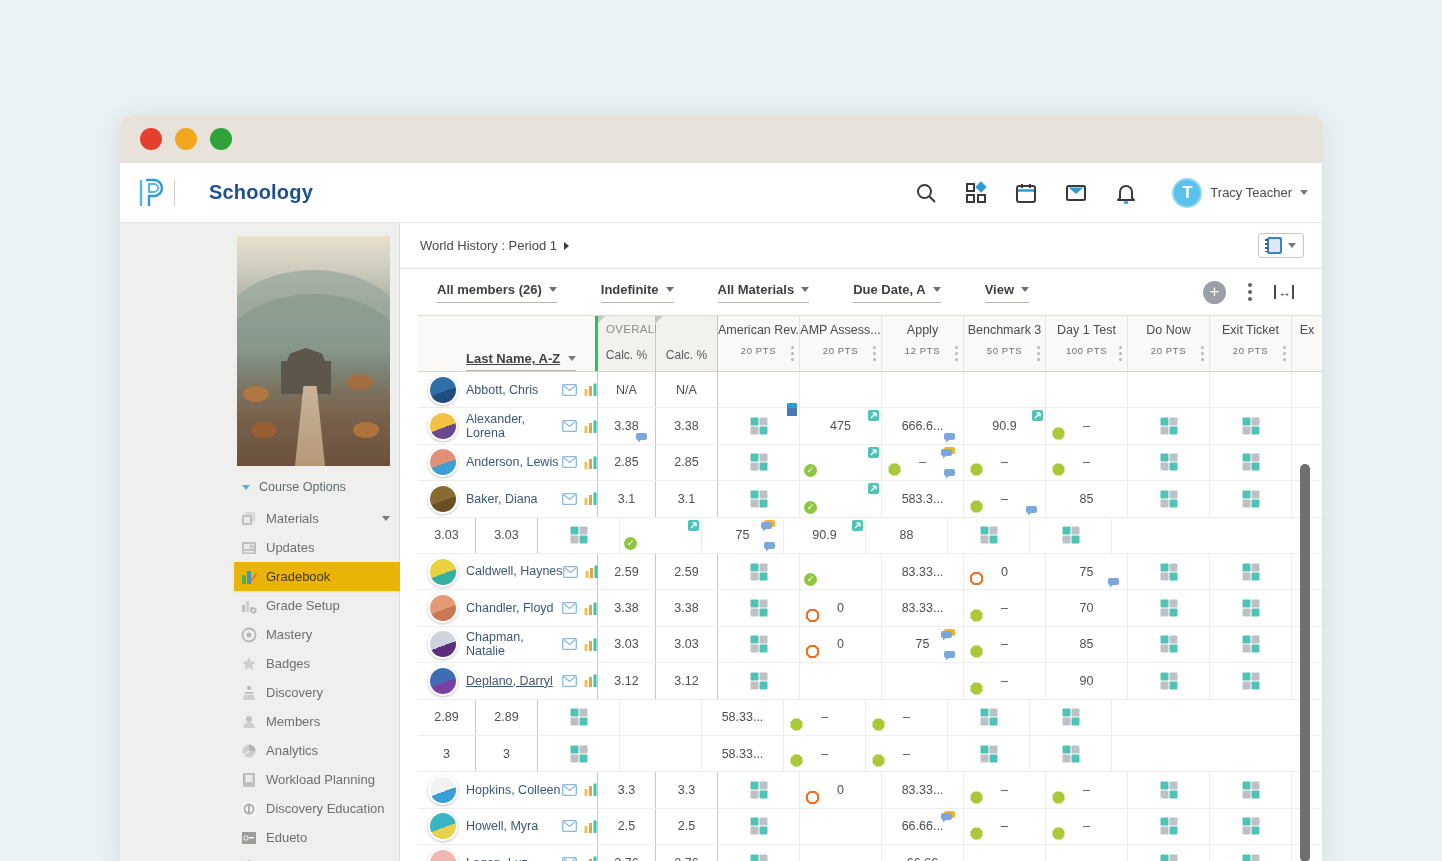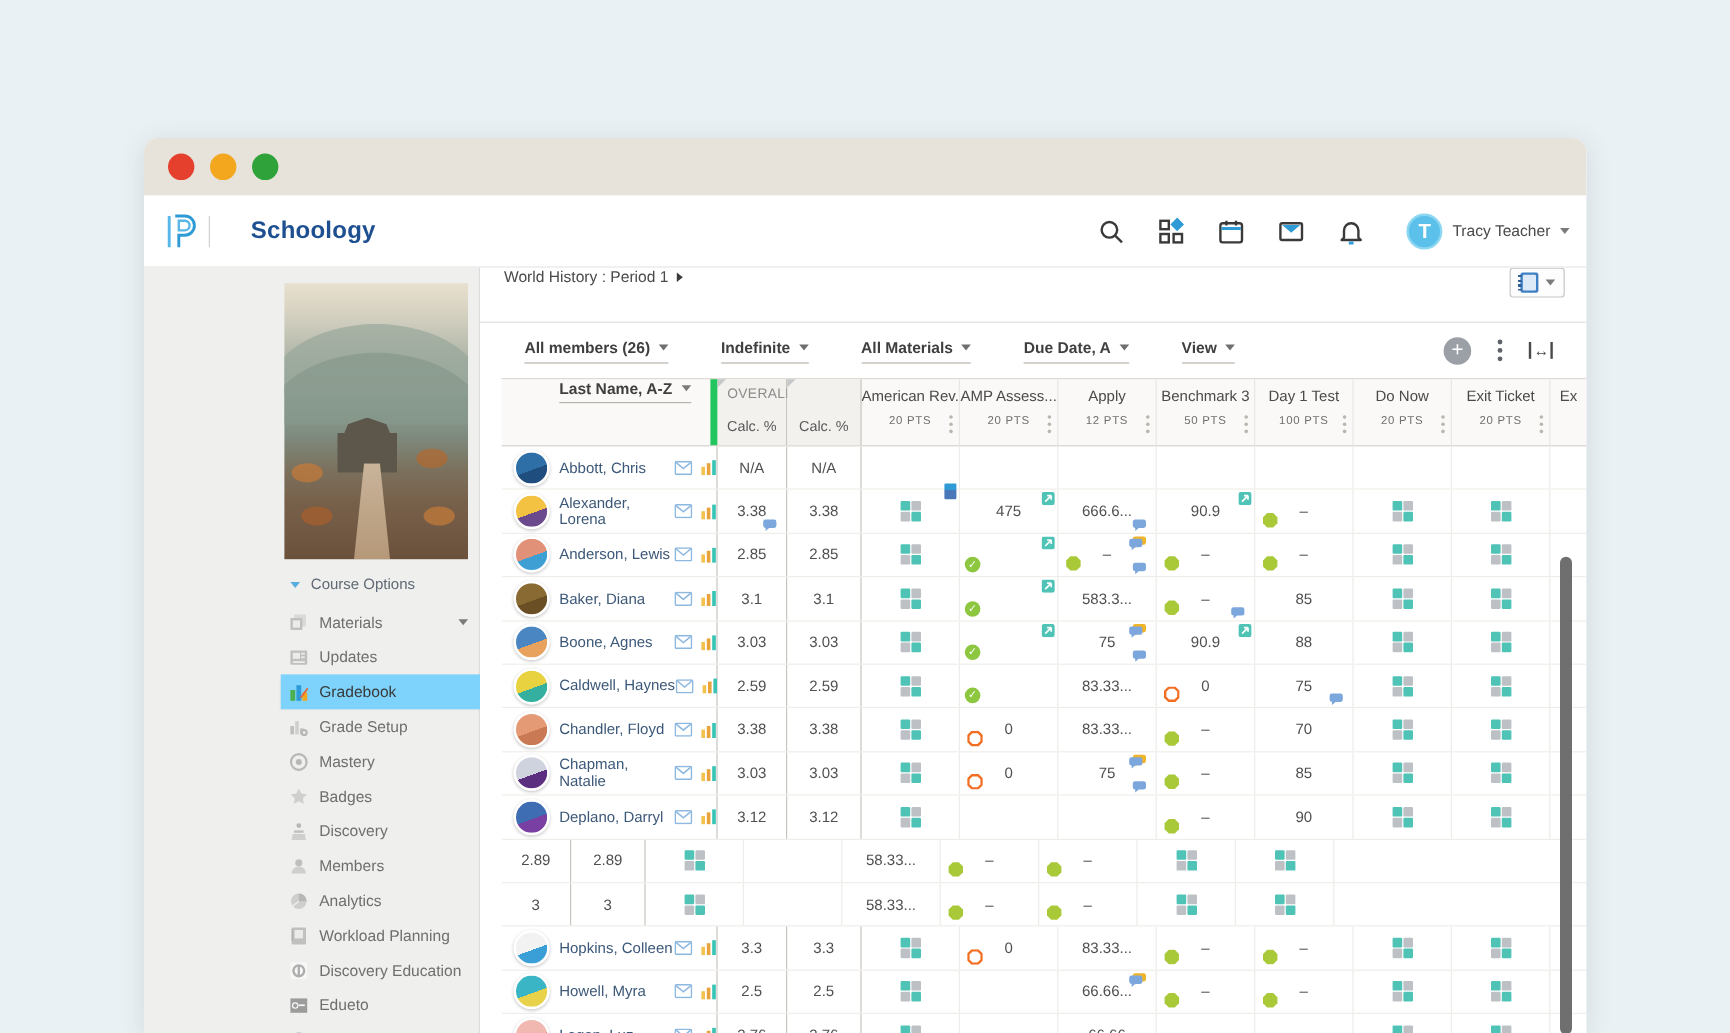--- a/index.html
+++ b/index.html
@@ -33,27 +33,27 @@
   .courseimg { width:153px; height:230px; margin-left:3px; position:relative; overflow:hidden;
     background:linear-gradient(180deg,#e9e0cf 0%,#cfcdbd 14%,#a7b0a3 30%,#8e9c91 44%,#7e8b7f 55%,#7b705c 68%,#77604a 80%,#6b513c 100%); }
   .mtn { position:absolute; left:-10%; width:120%; height:60px; background:#98a79b; opacity:.7; border-radius:50% 50% 0 0 / 100% 100% 0 0; }
   .tower { position:absolute; left:44px; top:112px; width:50px; height:46px; background:#5d564a; clip-path:polygon(0 28%,12% 28%,18% 12%,50% 0,82% 12%,88% 28%,100% 28%,100% 100%,0 100%); }
   .path { position:absolute; left:58px; top:150px; width:30px; height:80px; background:linear-gradient(180deg,#c9b49a,#b59878); clip-path:polygon(28% 0,72% 0,100% 100%,0 100%); }
   .foliage { position:absolute; width:26px; height:16px; border-radius:50%; background:#c27a3a; opacity:.75; }
   .courseopts { display:flex; align-items:center; gap:9px; margin:14px 0 10px 8px; font-size:12.5px; color:#5f6a74; cursor:pointer; }
   .bluecaret { width:0; height:0; border-left:4px solid transparent; border-right:4px solid transparent; border-top:5px solid #57aede; }
   .menu { }
   .mitem { display:flex; align-items:center; gap:9px; height:29px; padding-left:7px; font-size:13px; color:#6f6f6f; cursor:pointer; position:relative; }
-  .mitem.active { background:#7dd3fc; color:#3a3a3a; box-shadow:0 1px 2px rgba(0,0,0,.08); }
+  .mitem.active { background:#eab308; color:#3a3a3a; box-shadow:0 1px 2px rgba(0,0,0,.08); }
   .micon { width:16px; height:16px; flex:none; opacity:.55; }
   .mitem.active .micon { opacity:1; }
   .mitem .enddrop { position:absolute; right:10px; }
   
   .main { flex:1; background:#fff; position:relative; overflow:hidden; }
-  .crumbrow { height:45px; display:flex; align-items:flex-start; padding:0 18px 0 20px; }
+  .crumbrow { height:45px; display:flex; align-items:center; padding:0 18px 0 20px; }
   .crumb { font-size:13px; color:#4a4a4a; display:flex; align-items:center; gap:7px; cursor:pointer; }
   .rarrow { width:0; height:0; border-top:4px solid transparent; border-bottom:4px solid transparent; border-left:5px solid #3a3a3a; }
   .viewbtn { margin-left:auto; width:46px; height:25px; border:1px solid #c6c6c6; border-radius:3px; background:#fdfdfd;
     display:flex; align-items:center; justify-content:center; gap:6px; cursor:pointer; }
   .notebook { width:15px; height:17px; background:#3f7fc4; border-radius:2px; position:relative; }
   .notebook:before { content:""; position:absolute; left:2px; top:2px; right:2px; bottom:2px; background:#dce9f7; border-radius:1px; }
   .notebook:after { content:""; position:absolute; left:-2px; top:2px; width:3px; bottom:2px; background:repeating-linear-gradient(180deg,#2d5e94 0 2px,transparent 2px 4px); }
   .mdivider { height:1px; background:#e3e1dd; }
   .filterrow { height:46px; display:flex; align-items:center; padding-left:37px; }
   .filter { display:flex; align-items:center; gap:7px; font-size:13px; font-weight:bold; color:#3f3f3f;
@@ -67,21 +67,21 @@
   .expander .bar { width:2px; height:14px; background:#4a4a4a; }
   .expander .arr { font-size:13px; letter-spacing:-1px; }
   
   .table { margin-left:18px; width:904px; position:relative; }
   .thead { display:flex; height:57px; background:#faf9f7; border-top:1px solid #dedbd5; border-bottom:1px solid #d7d4ce; }
   .th { position:relative; font-size:12.5px; color:#4a4a4a; }
   .th .ttl { text-align:center; margin-top:7px; white-space:nowrap; overflow:hidden; }
   .th .pts { text-align:center; margin-top:8px; font-size:9.5px; letter-spacing:.6px; color:#6f6f6f; }
   .th .kebab { position:absolute; right:5px; bottom:10px; }
   .th .kebab i{ width:3px; height:3px; background:#b9b6b0; }
-  .th-name { width:180px; display:flex; align-items:flex-start; padding-left:48px; border-right:6px solid #22c55e; }
+  .th-name { width:180px; display:flex; align-items:flex-end; padding-left:48px; border-right:3px solid #22c55e;text-decoration:underline; }
   .namehdr { display:flex; align-items:center; gap:8px; font-size:13px; font-weight:bold; color:#3f3f3f; border-bottom:1px solid #b9b5ae; padding-bottom:4px; cursor:pointer; }
   .th-calc { width:58px; background:#f3f1ee; border-right:1px solid #c9c5c0; }
   .th-calc2 { width:62px; background:#f3f1ee; border-right:1px solid #c9c5c0; }
   .fold:before { content:""; position:absolute; left:0; top:0; border-top:7px solid #b9bdc1; border-right:7px solid transparent; opacity:.8; }
   .overall { position:absolute; left:8px; top:7px; font-size:11.5px; color:#8b8b8b; letter-spacing:.3px; }
   .calclabel { position:absolute; bottom:9px; width:100%; text-align:center; font-size:12px; color:#5a5a5a; }
   .th-a { width:82px; border-right:1px solid #e9e7e3; }
   .th-x { width:30px; overflow:hidden; }
   .tbody { height:490px; overflow:hidden; }
   .trow { display:flex; height:36.4px; border-bottom:1px solid #f0eeea; }
@@ -730,35 +730,20 @@
                 <span class="gicon">
                   <i style="background: rgb(78, 195, 182);"></i>
                   <i style="background: rgb(189, 193, 198);"></i>
                   <i style="background: rgb(189, 193, 198);"></i>
                   <i style="background: rgb(78, 195, 182);"></i>
                 </span>
               </div>
               <div class="td td-x"></div>
             </div>
             <div class="trow">
-              <div class="td td-name">
-                <span class="avatar" style="background: linear-gradient(160deg, rgb(74, 134, 194) 0px, rgb(74, 134, 194) 55%, rgb(232, 162, 94) 55%, rgb(232, 162, 94) 100%);"></span>
-                <span class="nametxt" style="white-space: nowrap;">Boone, Agnes</span>
-                <span class="rowicons">
-                  <svg width="15" height="12" viewBox="0 0 15 12">
-                    <rect x="0.7" y="0.7" width="13.6" height="10.6" rx="1" fill="none" stroke="#8db8e0" stroke-width="1.3"></rect>
-                    <path d="M1.5 1.5 L7.5 6.5 L13.5 1.5" fill="none" stroke="#8db8e0" stroke-width="1.3"></path>
-                  </svg>
-                  <svg width="13" height="13" viewBox="0 0 13 13">
-                    <rect x="0.5" y="6" width="3" height="7" fill="#f2c14e"></rect>
-                    <rect x="5" y="3" width="3" height="10" fill="#e8a33d"></rect>
-                    <rect x="9.5" y="0.5" width="3" height="12.5" fill="#35c4b5"></rect>
-                  </svg>
-                </span>
-              </div>
               <div class="td td-calc">
                 <span class="cellval">3.03</span>
               </div>
               <div class="td td-calc2">
                 <span class="cellval">3.03</span>
               </div>
               <div class="td td-a">
                 <span class="gicon">
                   <i style="background: rgb(78, 195, 182);"></i>
                   <i style="background: rgb(189, 193, 198);"></i>
@@ -1044,21 +1029,21 @@
                   <i style="background: rgb(189, 193, 198);"></i>
                   <i style="background: rgb(189, 193, 198);"></i>
                   <i style="background: rgb(78, 195, 182);"></i>
                 </span>
               </div>
               <div class="td td-x"></div>
             </div>
             <div class="trow">
               <div class="td td-name">
                 <span class="avatar" style="background: linear-gradient(160deg, rgb(62, 109, 179) 0px, rgb(62, 109, 179) 55%, rgb(122, 63, 163) 55%, rgb(122, 63, 163) 100%);"></span>
-                <span class="nametxt" style="white-space: nowrap;">Deplano, Darryl</span>
+                <span class="nametxt" style="white-space: nowrap; text-decoration: underline;">Deplano, Darryl</span>
                 <span class="rowicons">
                   <svg width="15" height="12" viewBox="0 0 15 12">
                     <rect x="0.7" y="0.7" width="13.6" height="10.6" rx="1" fill="none" stroke="#8db8e0" stroke-width="1.3"></rect>
                     <path d="M1.5 1.5 L7.5 6.5 L13.5 1.5" fill="none" stroke="#8db8e0" stroke-width="1.3"></path>
                   </svg>
                   <svg width="13" height="13" viewBox="0 0 13 13">
                     <rect x="0.5" y="6" width="3" height="7" fill="#f2c14e"></rect>
                     <rect x="5" y="3" width="3" height="10" fill="#e8a33d"></rect>
                     <rect x="9.5" y="0.5" width="3" height="12.5" fill="#35c4b5"></rect>
                   </svg>

